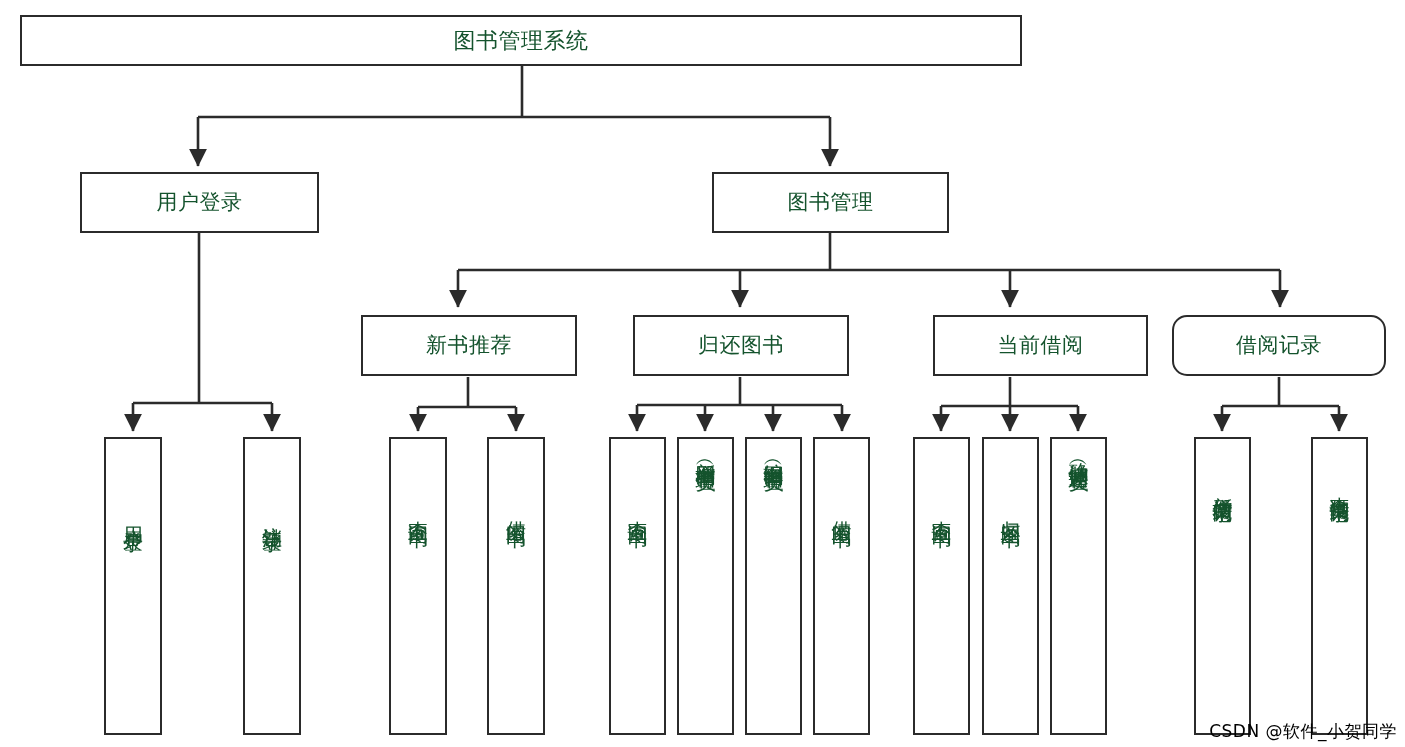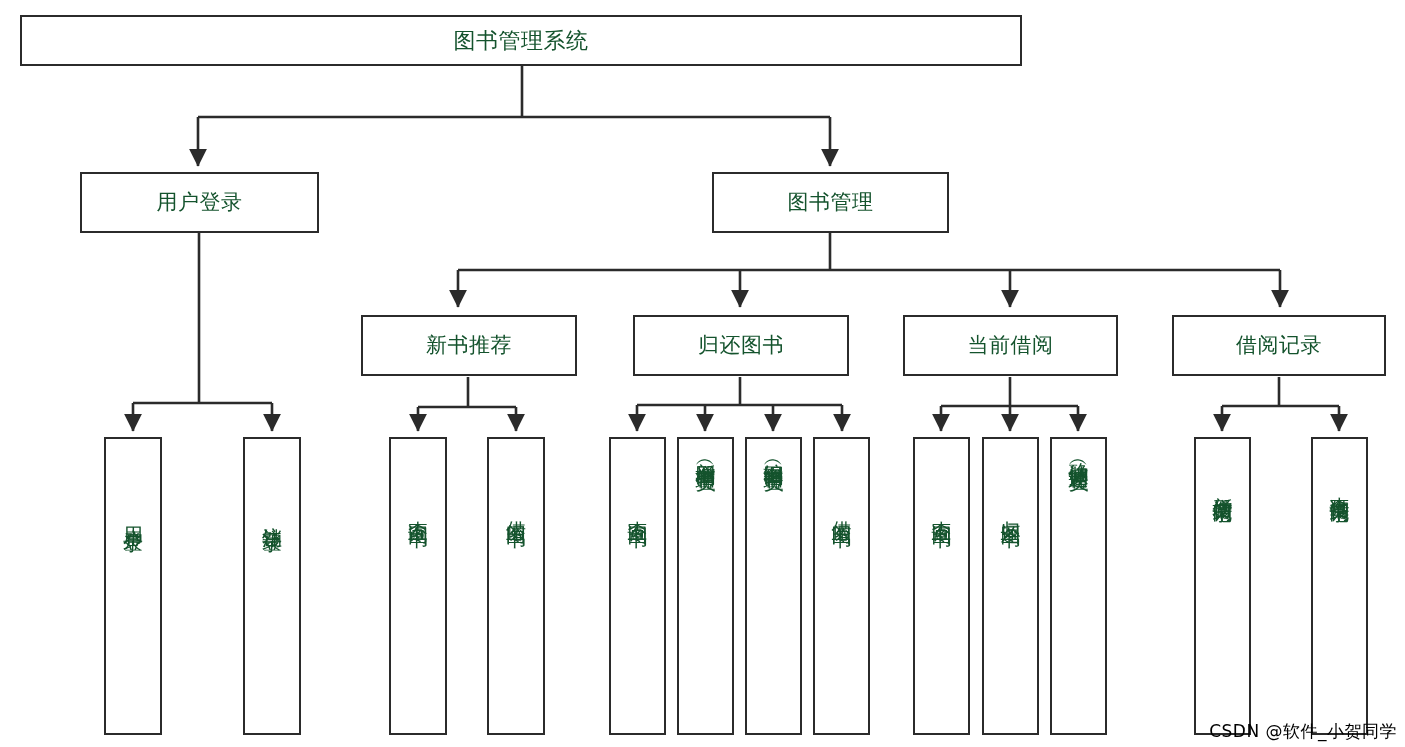--- a/index.html
+++ b/index.html
@@ -147,25 +147,25 @@
   </div>
 
   <div class="node horiz" style="left:361px; top:315px; width:216px; height:61px;">
     <span class="node-label">新书推荐</span>
   </div>
 
   <div class="node horiz" style="left:633px; top:315px; width:216px; height:61px;">
     <span class="node-label">归还图书</span>
   </div>
 
-  <div class="node horiz" style="left:903px; top:315px; width:215px; height:61px;">
+  <div class="node horiz" style="left:933px; top:315px; width:215px; height:61px;">
     <span class="node-label">当前借阅</span>
   </div>
 
-  <div class="node horiz" style="left:1172px; top:315px; width:214px; height:61px;">
+  <div class="node horiz" style="left:1172px; top:315px; width:214px; height:61px;border-radius:15px;">
     <span class="node-label">借阅记录</span>
   </div>
 
   <div class="node vert" style="left:104px; top:437px; width:58px; height:298px; padding-top:72px;">
     <span class="node-label">用户登录</span>
   </div>
 
   <div class="node vert" style="left:243px; top:437px; width:58px; height:298px; padding-top:72px;">
     <span class="node-label">注销登录</span>
   </div>

